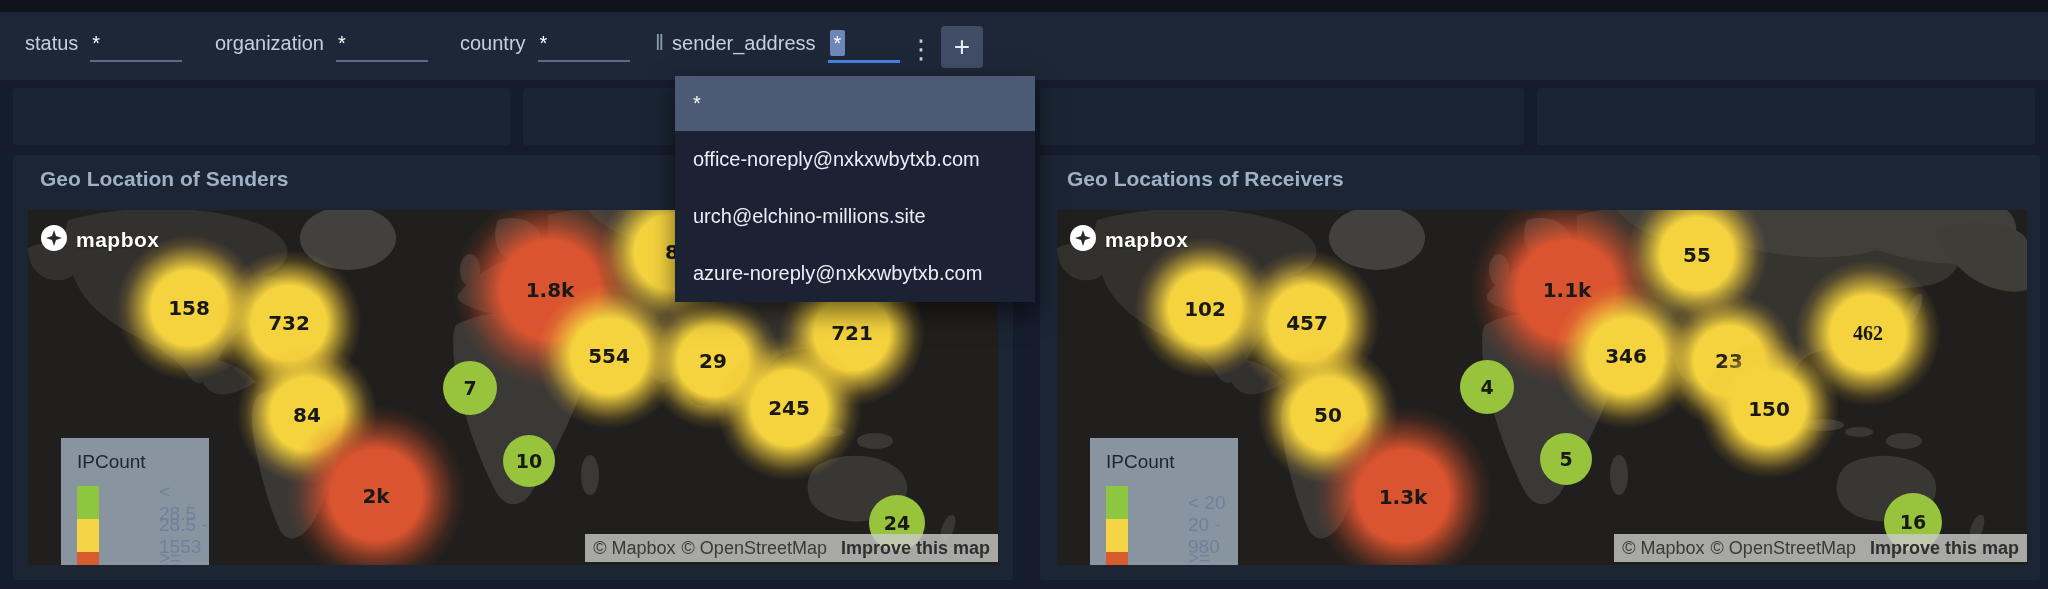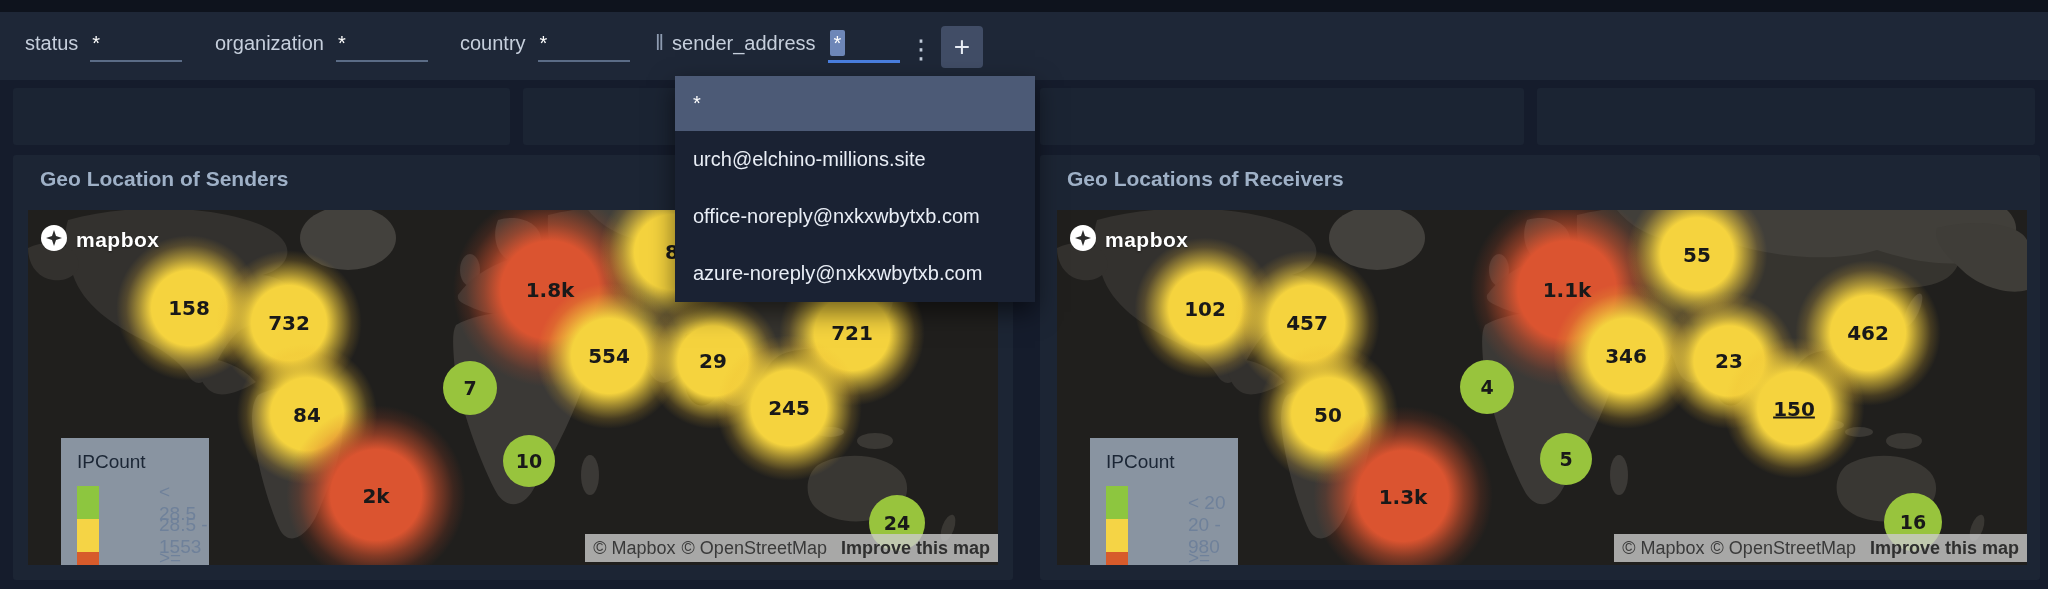--- a/index.html
+++ b/index.html
@@ -81,22 +81,22 @@
       <span class="handle">‖</span>
       <span class="flabel">sender_address</span>
       <span class="fvalue"><span class="selchar">*</span></span>
     </div>
     <div class="kebab">⋮</div>
     <div class="addbtn">+</div>
   </div>
 
   <div class="dropdown">
     <div class="dd-item selected">*</div>
+    <div class="dd-item">office-noreply@nxkxwbytxb.com</div>
     <div class="dd-item">urch@elchino-millions.site</div>
-    <div class="dd-item">office-noreply@nxkxwbytxb.com</div>
     <div class="dd-item">azure-noreply@nxkxwbytxb.com</div>
   </div>
 
   <div class="fragment" style="left:13px;   width:497px;"></div>
   <div class="fragment" style="left:523px;  width:484px;"></div>
   <div class="fragment" style="left:1040px; width:484px;"></div>
   <div class="fragment" style="left:1537px; width:498px;"></div>
 
   <div class="panel" style="left:13px">
     <div class="panel-title">Geo Location of Senders</div>
@@ -207,22 +207,22 @@
   <path d="M880,18 C920,8 962,14 970,30 L970,80 C950,86 920,75 905,60 C892,48 875,32 880,18 Z" fill="#3f3d38"></path>
   <path d="M0,38 C20,28 46,34 50,50 C54,62 40,72 25,70 C10,68 0,55 0,38 Z" fill="#33312e"></path>
 </svg></div>
       <div class="bubble-layer">
           <div class="bubble mid" style="left: 148px; top: 98px; width: 145px; height: 145px;">102</div>
           <div class="bubble mid" style="left: 250px; top: 113px; width: 150px; height: 150px;">457</div>
           <div class="bubble high" style="left: 510px; top: 80px; width: 200px; height: 200px;">1.1k</div>
           <div class="bubble mid" style="left: 640px; top: 44px; width: 145px; height: 145px;">55</div>
           <div class="bubble mid" style="left: 569px; top: 146px; width: 150px; height: 150px;">346</div>
           <div class="bubble mid" style="left: 672px; top: 151px; width: 140px; height: 140px;">23</div>
-          <div class="bubble mid" style="left: 811px; top: 123px; width: 150px; height: 150px;">462</div>
-          <div class="bubble mid" style="left: 737px; top: 198px; width: 145px; height: 145px; text-decoration: underline;">150</div>
+          <div class="bubble mid" style="left: 811px; top: 123px; width: 150px; height: 150px; font-family: Liberation Serif, serif;">462</div>
+          <div class="bubble mid" style="left: 712px; top: 198px; width: 145px; height: 145px;">150</div>
           <div class="bubble mid" style="left: 271px; top: 204px; width: 145px; height: 145px;">50</div>
           <div class="bubble low" style="left: 430px; top: 177px; width: 54px; height: 54px;">4</div>
           <div class="bubble low" style="left: 509px; top: 249px; width: 52px; height: 52px;">5</div>
           <div class="bubble high" style="left: 346px; top: 286px; width: 185px; height: 185px;">1.3k</div>
           <div class="bubble low" style="left: 856px; top: 312px; width: 58px; height: 58px;">16</div>
         </div>
       <div class="mapbox-logo">
         <span>
           <svg width="28" height="28" viewBox="0 0 28 28">
               <circle cx="14" cy="14" r="13" fill="#ffffff"></circle>

